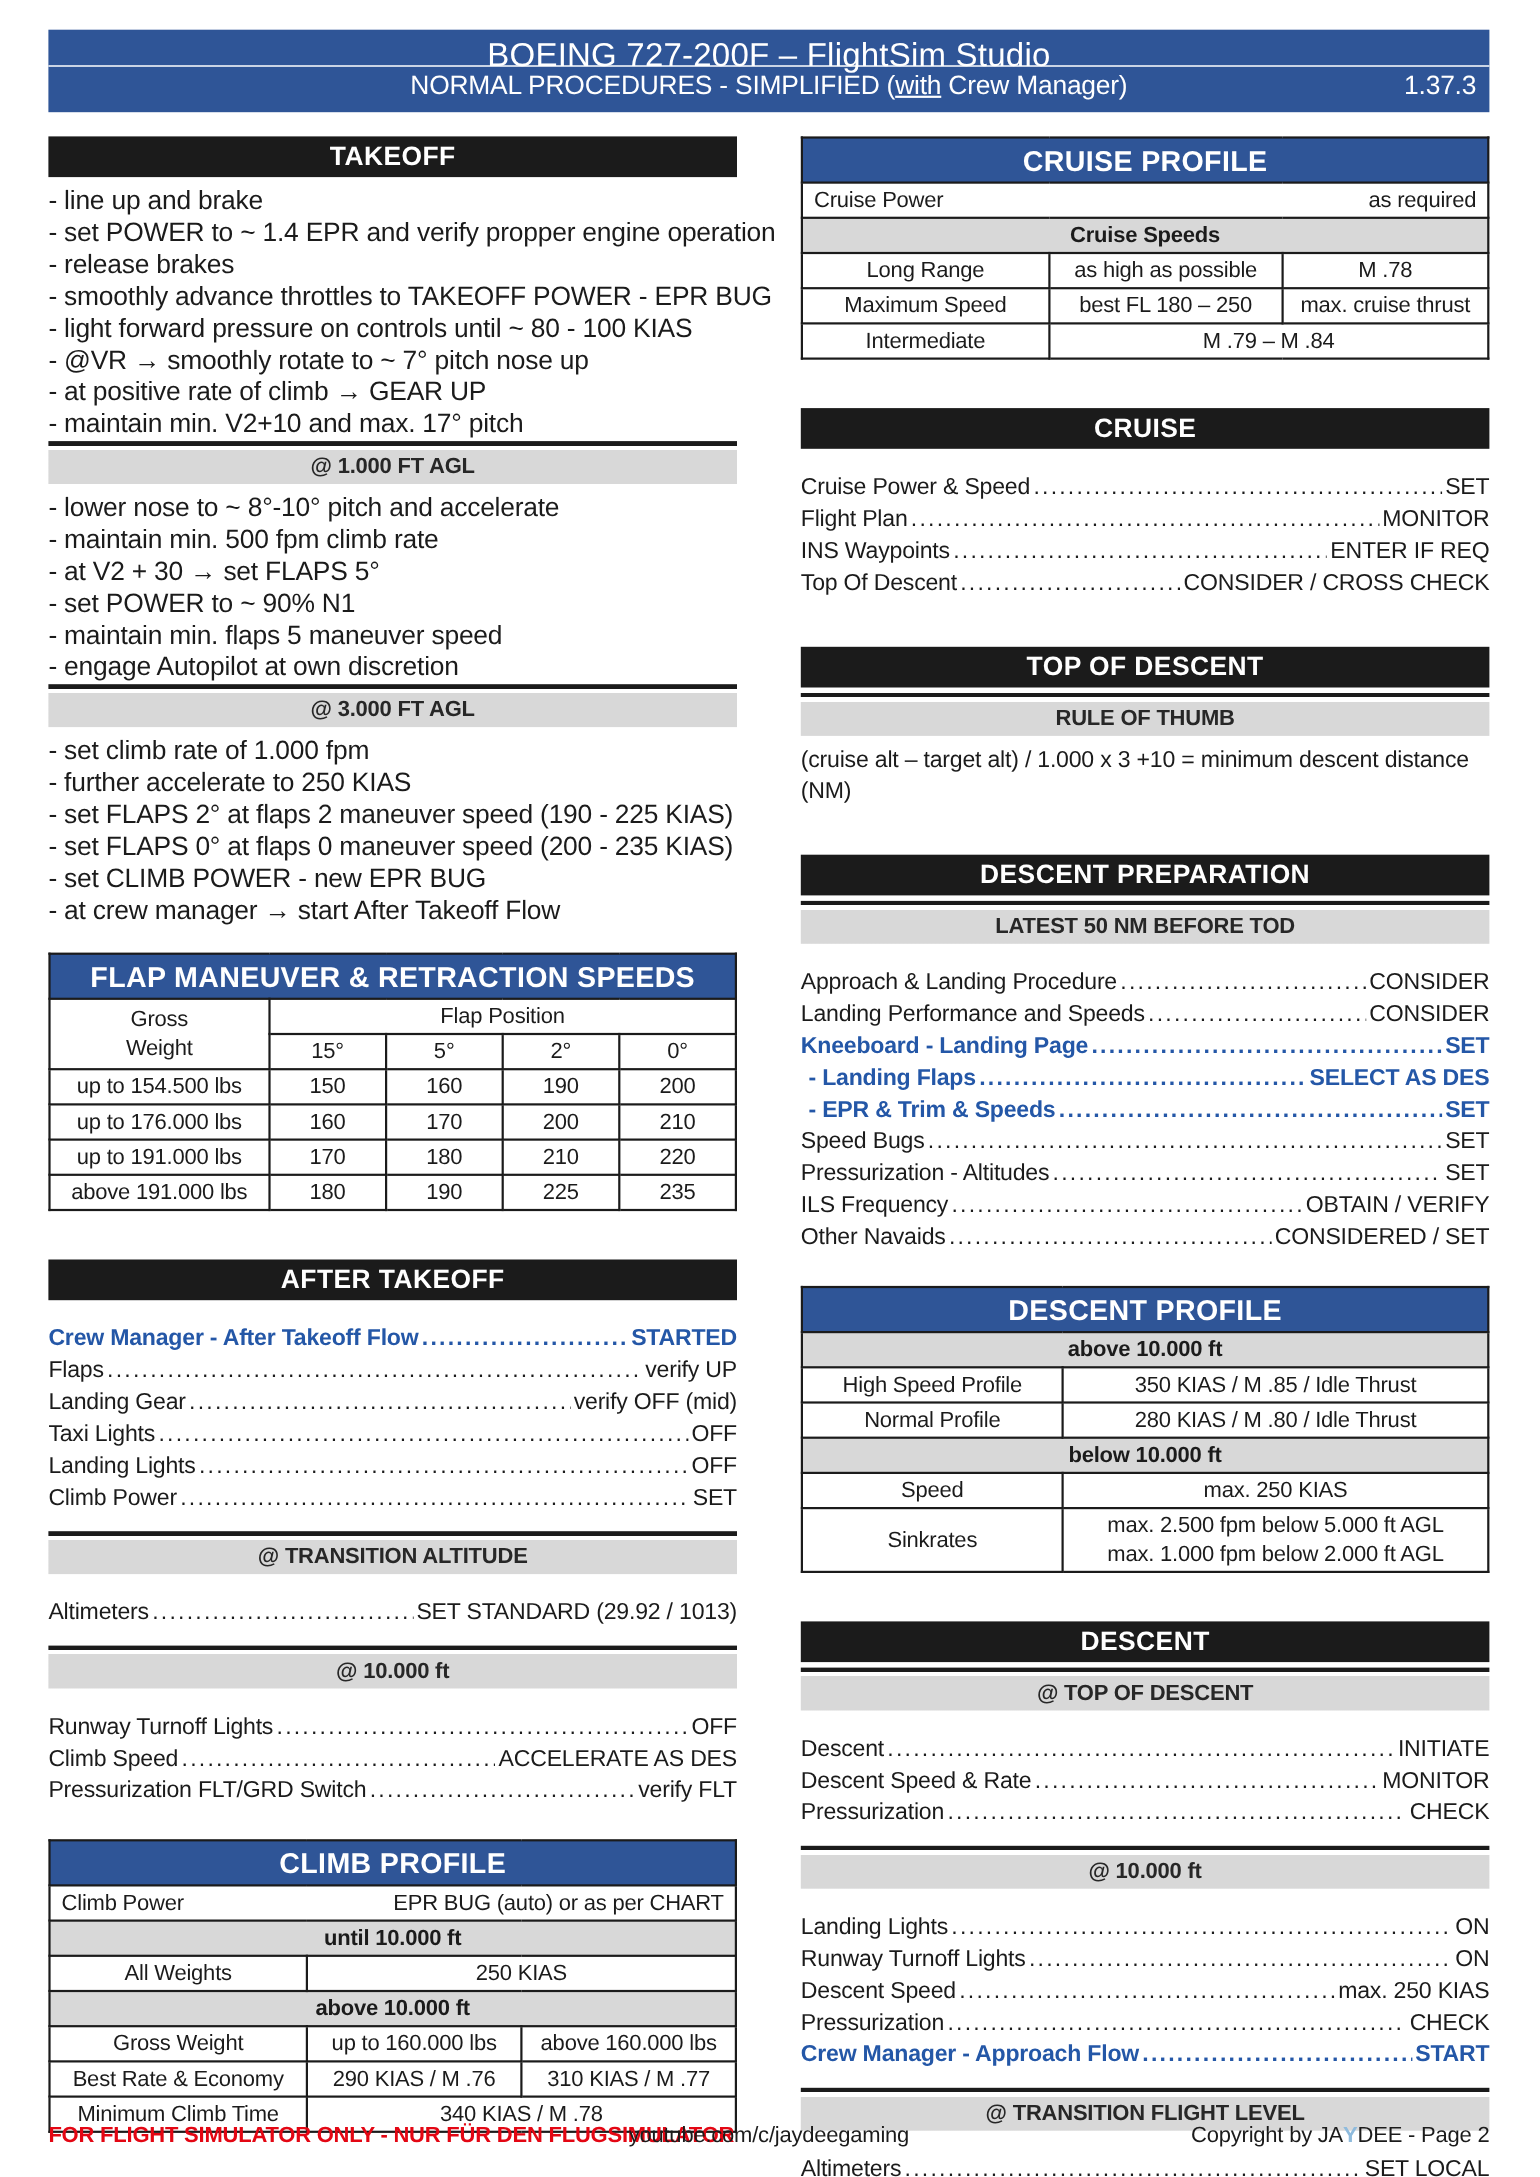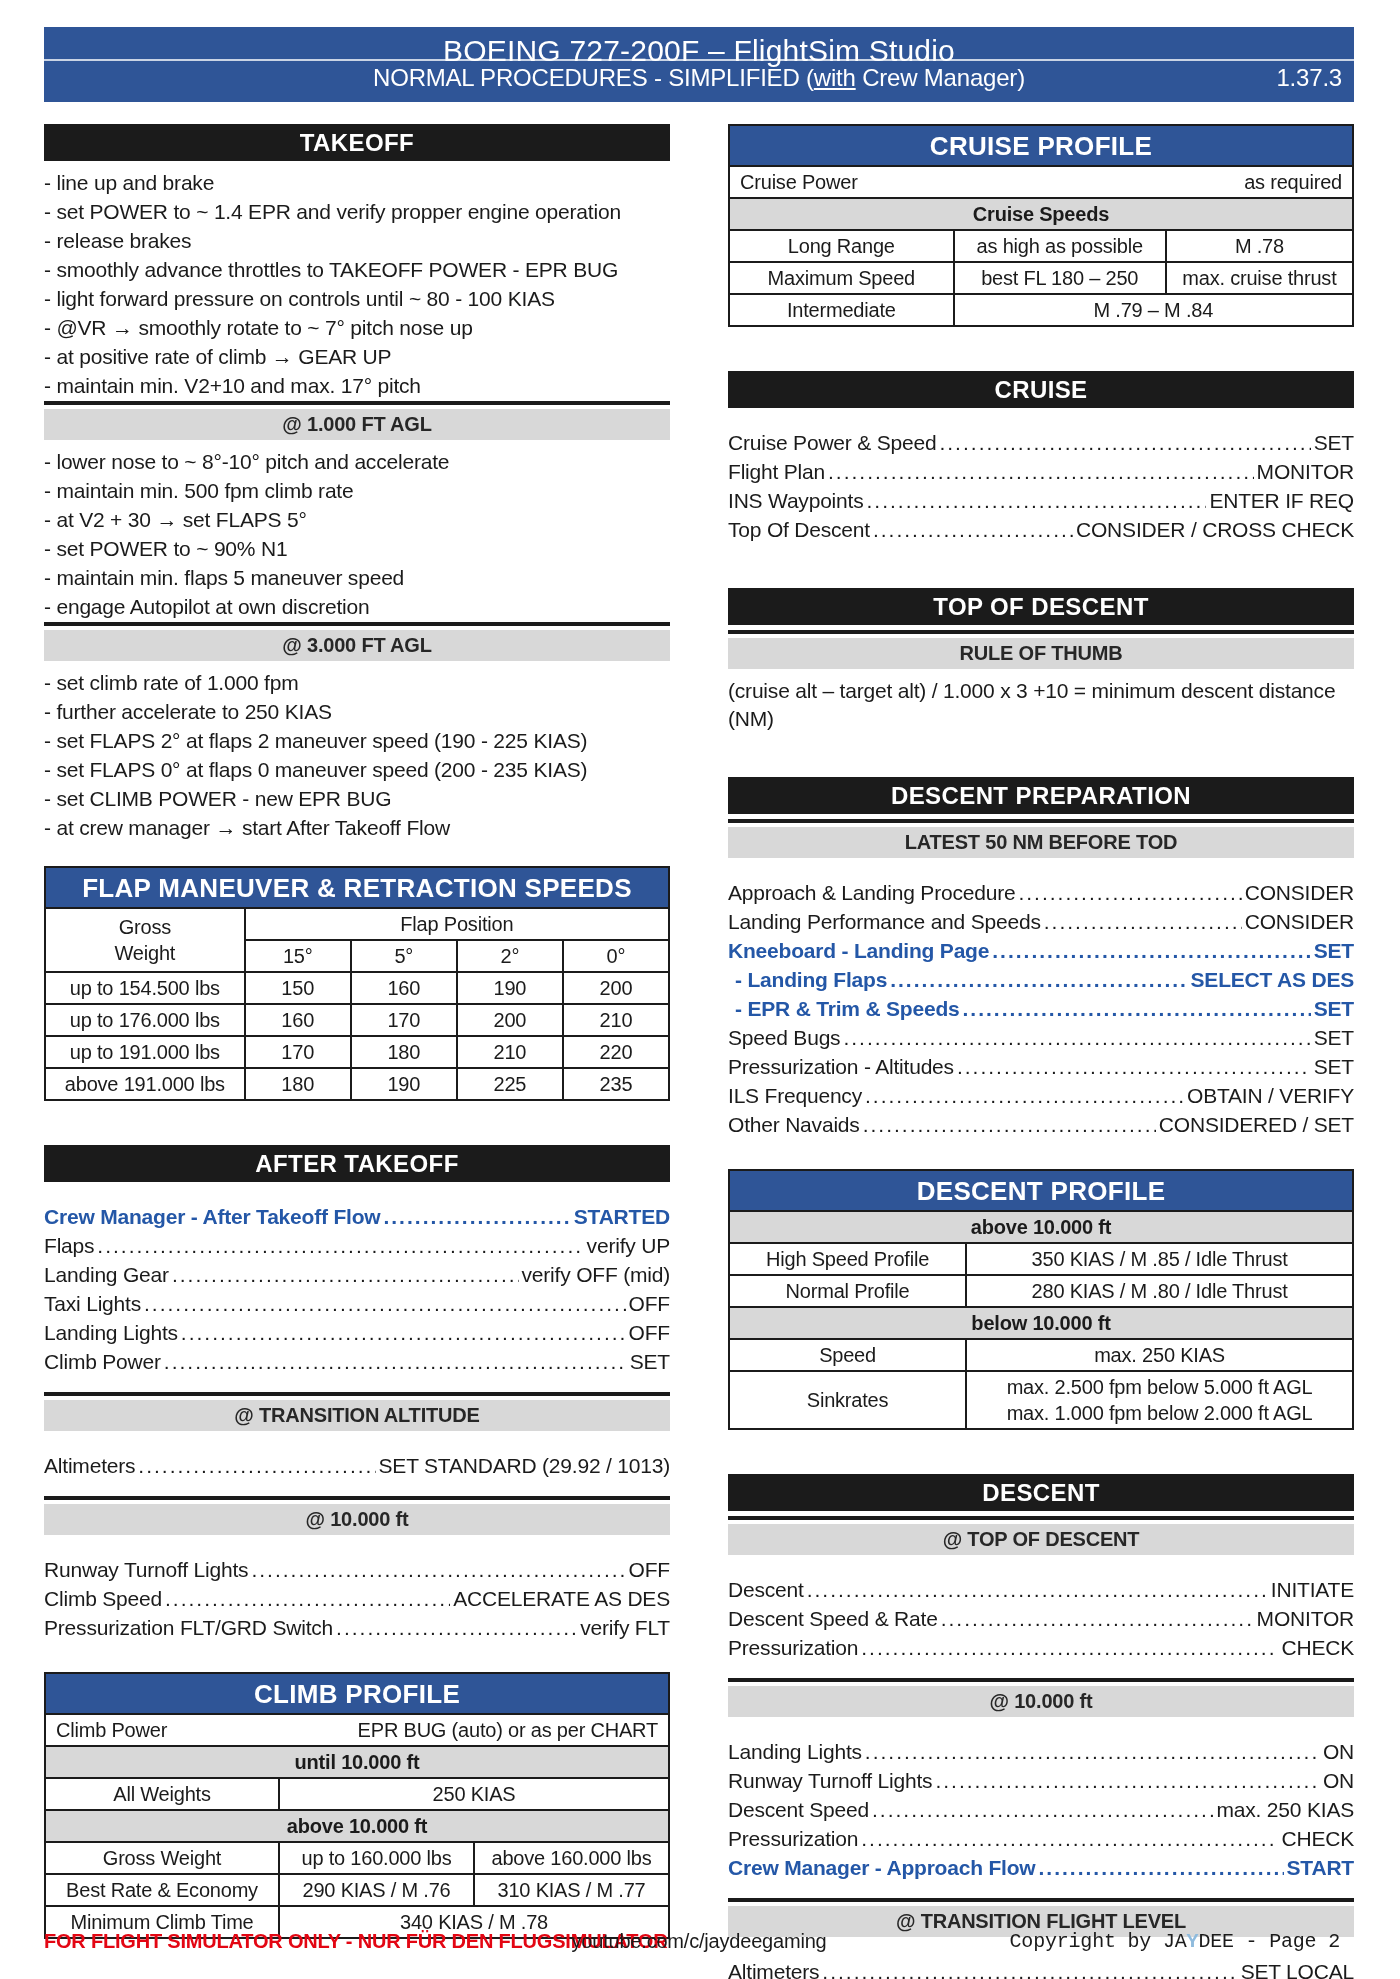--- a/index.html
+++ b/index.html
@@ -33,21 +33,21 @@
   .bar{text-align:center;font-weight:700;}
   .bar-black{margin-top:44px;background:var(--bar-black);color:#fff;height:37px;line-height:37px;font-size:24px;letter-spacing:.4px;}
   .bar-gray{
     margin-top:20px;height:39px;padding-top:8px;line-height:31px;font-size:20px;color:#272727;
     background:linear-gradient(to bottom,var(--bar-black) 0 4px,#ffffff 4px 8px,var(--bar-gray) 8px 100%);
   }
   .bar-black + .bar-gray{margin-top:5px;}
   .bullets + .bar-gray{margin-top:1px;}
   .checklist + .bar-gray{margin-top:16px;}
   
-  .bullets{margin-top:7px;font-size:21px;line-height:29px;}
+  .bullets{margin-top:7px;font-size:24px;line-height:29px;}
   .bullet-line{white-space:nowrap;}
   
   .checklist{margin-top:20px;font-size:21px;line-height:29px;}
   .chk{display:flex;align-items:baseline;}
   .chk .lbl{white-space:nowrap;}
   .chk .dots{flex:1;overflow:hidden;white-space:nowrap;margin:0 3px;letter-spacing:2px;}
   .chk .dots::after{content:"..........................................................................................................................................................";}
   .chk .val{white-space:nowrap;}
   .chk.blue{color:var(--accent);font-weight:700;}
   .chk.indent{padding-left:7px;}
@@ -58,21 +58,21 @@
   .bullets + table{margin-top:24px;border-radius:28px;}
   td{border:2.5px solid var(--bar-black);text-align:center;font-size:20px;padding:2px 8px;height:30px;vertical-align:middle;white-space:pre-line;line-height:26px;}
   td.blue-h{background:var(--hdr-blue);color:#fff;font-weight:600;font-size:26px;height:41px;letter-spacing:.3px;}
   td.gray{background:var(--bar-gray);font-weight:700;}
   td.split{padding:2px 10px;}
   .split-inner{display:flex;justify-content:space-between;}
   
   .footer{position:absolute;left:44px;right:46px;bottom:26px;font-size:20px;}
   .f-left{position:absolute;left:0;bottom:0;color:var(--red);font-weight:700;white-space:nowrap;}
   .f-center{position:absolute;left:50%;transform:translateX(-50%);bottom:0;white-space:nowrap;}
-  .f-right{position:absolute;right:14px;bottom:0;white-space:nowrap;font-family:Liberation Mono, monospace;}
+  .f-right{position:absolute;right:0;bottom:0;white-space:nowrap;}
   .f-right .logo-y{color:var(--logo-blue);font-weight:700;}
 </style>
 </head>
 <body>
 
 <div class="page-header">
   <div class="ph-title">BOEING 727-200F – FlightSim Studio</div>
   <div class="ph-sub">
     <span>NORMAL PROCEDURES - SIMPLIFIED (</span><span class="u">with</span><span> Crew Manager)</span>
     <span class="version">1.37.3</span>

